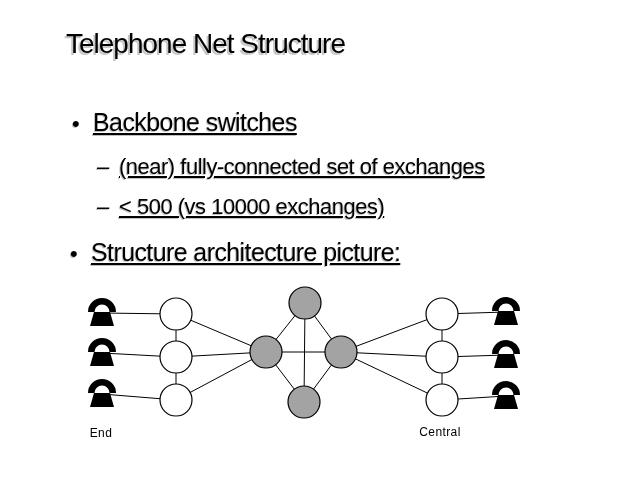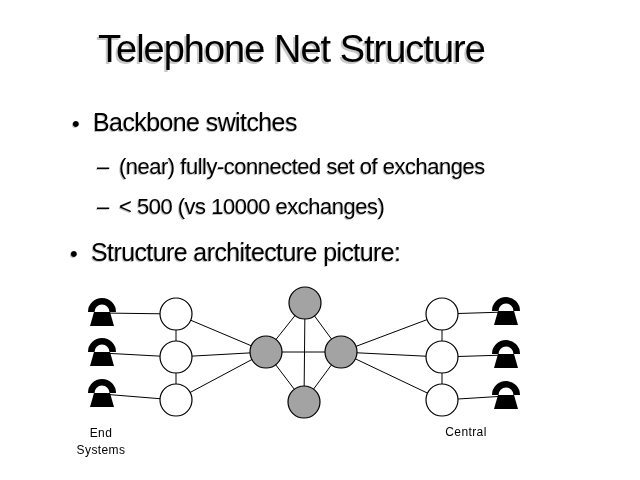--- a/index.html
+++ b/index.html
@@ -7,28 +7,27 @@
     width: 640px; height: 480px;
     background: #ffffff;
     font-family: "Liberation Sans", "DejaVu Sans", sans-serif;
     color: #000;
     overflow: hidden;
   }
   .slide { position: relative; width: 640px; height: 480px; background: #fff; }
 
   .title {
     position: absolute; left: 66px; top: 28px;
-    font-size: 38px; font-weight: 400; letter-spacing: -1px;
+    font-size: 28px; font-weight: 400; letter-spacing: -1px;
     color: #000; text-shadow: -2px 2px 0 #c8c8c8;
     white-space: nowrap;
-    margin-left: 32px;
   }
 
   .row { position: absolute; display: flex; align-items: baseline; white-space: nowrap; }
-  .row .txt { text-shadow: -1px 1px 0 #c0c0c0; }
+  .row .txt { text-shadow: -1px 1px 0 #c0c0c0; text-decoration: underline; }
   .row .marker { text-shadow: -1px 1px 0 #c0c0c0; }
 
   .lvl1 { font-size: 25px; letter-spacing: -0.6px; }
   .lvl1 .marker { display: inline-block; width: 21px; font-size: 22px; }
   .lvl2 { font-size: 22px; letter-spacing: -0.5px; }
   .lvl2 .marker { display: inline-block; width: 22px; }
 
   .diagram { position: absolute; left: 0; top: 0; width: 640px; height: 468px; }
   svg.net { position: absolute; left: 0; top: 0; }
 
@@ -143,22 +142,21 @@
             <use href="#phone-glyph"></use>
           </g>
         <g class="phone" transform="translate(506,396)">
             <use href="#phone-glyph"></use>
           </g>
       </g>
     </svg>
 
     <div class="dlabel" style="left:41px; top:425px;">
       <div>End</div>
-      <div>Systems</div>
     </div>
 
 
-    <div class="dlabel" style="left:406px; top:424px;">
+    <div class="dlabel" style="left:380px; top:424px;">
       <div>Central</div>
     </div>
   </div>
 
 </div>
 
 </body></html>

